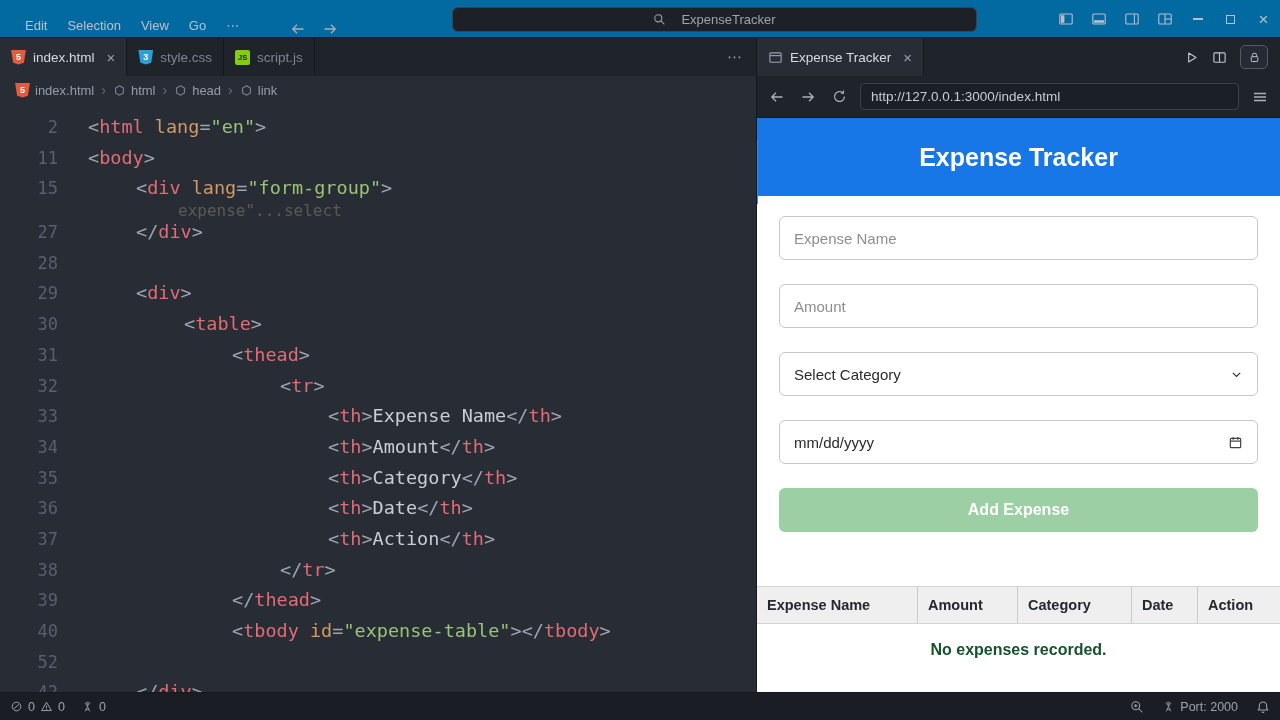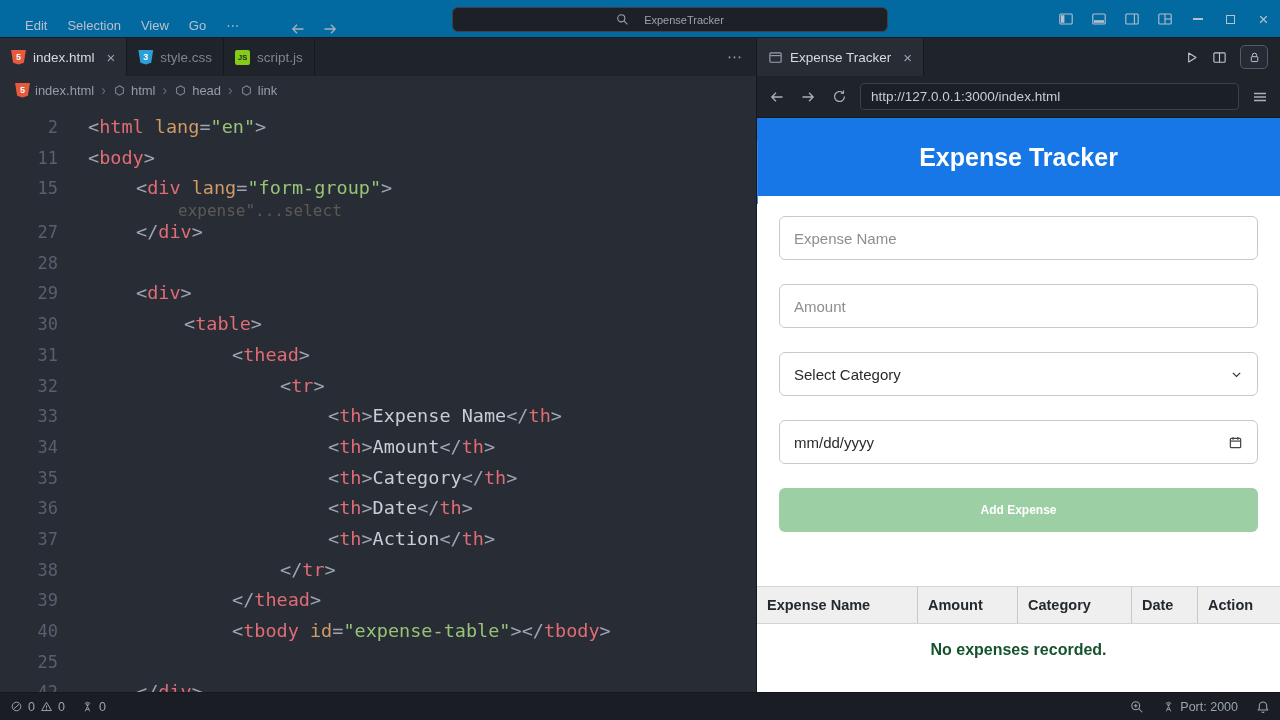--- a/index.html
+++ b/index.html
@@ -4,21 +4,21 @@
 <style>
   *{margin:0;padding:0;box-sizing:border-box}
   html,body{width:1280px;height:720px;overflow:hidden;background:#282c34;font-family:"Liberation Sans",sans-serif;-webkit-font-smoothing:antialiased}
 
   
   .titlebar{height:38px;background:#0369a1;border-bottom:1px solid #15181d;display:flex;align-items:flex-end;position:relative;color:#b9c0cb;font-size:13px}
   .menus{display:flex;gap:2px;padding-left:16px}
   .menu-item{padding:4px 9px;border-radius:5px;white-space:nowrap}
   .nav-arrows{display:flex;gap:16px;margin-left:42px;color:#a9b0bc}
   .nav-btn{display:flex;align-items:center}
-  .cmd-center{position:absolute;left:452px;top:7px;width:436px;height:25px;background:#1d2127;border:1px solid #3b424e;border-radius:6px;display:flex;align-items:center;justify-content:center;gap:15px;color:#9aa3b2;font-size:11px}
+  .cmd-center{position:absolute;left:452px;top:7px;width:525px;height:25px;background:#1d2127;border:1px solid #3b424e;border-radius:6px;display:flex;align-items:center;justify-content:center;gap:15px;color:#9aa3b2;font-size:13px}
   .win-zone{position:absolute;right:0;top:0;height:38px;display:flex;align-items:center}
   .win-ic{width:33px;height:38px;display:flex;align-items:center;justify-content:center;color:#b9c0cb}
   .min-glyph{display:block;width:10px;height:1.4px;background:currentColor}
   .max-glyph{display:block;width:9px;height:9px;border:1.3px solid currentColor}
   .close-glyph{font-size:17px;line-height:1}
 
   
   .main{display:flex;height:654px;position:relative}
   .editor-col{flex:0 0 756px;display:flex;flex-direction:column;background:#282c34;overflow:hidden}
   .browser-col{flex:1;display:flex;flex-direction:column;position:relative;border-left:1px solid #15181d;overflow:hidden}
@@ -62,21 +62,21 @@
   .url-field{flex:1;height:27px;background:#1b1f26;border:1px solid #3a414d;border-radius:4px;display:flex;align-items:center;padding:0 10px;color:#c7ccd5;font-size:13.5px;overflow:hidden;white-space:nowrap}
 
   
   .webview{flex:1;background:#fff;overflow:hidden;display:flex;flex-direction:column}
   .page-header{height:78px;background:#1877e6;display:flex;align-items:center;justify-content:center;color:#fff;font-size:25px;font-weight:bold;flex:0 0 78px}
   .form-wrap{padding:20px 22px 0}
   .field{width:100%;height:44px;border:1px solid #c9c9c9;border-radius:6px;margin-bottom:24px;display:flex;align-items:center;padding:0 14px;font-size:15px;color:#2b2b2b;background:#fff;font-family:"Liberation Sans",sans-serif}
   input.field{outline:none;display:block}
   input.field::placeholder{color:#8e8e8e}
   .field-split{justify-content:space-between}
-  .add-btn{display:block;width:100%;height:44px;background:#9ccfa4;border:none;border-radius:6px;color:#fff;font-size:12px;font-weight:bold;font-family:"Liberation Sans",sans-serif}
+  .add-btn{display:block;width:100%;height:44px;background:#9ccfa4;border:none;border-radius:6px;color:#fff;font-size:16px;font-weight:bold;font-family:"Liberation Sans",sans-serif}
   .exp-table{margin-top:54px;border-top:1px solid #d4d4d4;border-bottom:1px solid #d4d4d4;background:#efefef;display:flex;height:38px;align-items:stretch}
   .th-cell{display:flex;align-items:center;padding-left:10px;font-size:14.5px;font-weight:bold;color:#24292f;border-left:1px solid #c9c9c9;overflow:hidden;white-space:nowrap}
   .th-cell:first-child{border-left:none;flex:0 0 160px}
   .th-cell:nth-child(2){flex:0 0 100px}
   .th-cell:nth-child(3){flex:0 0 114px}
   .th-cell:nth-child(4){flex:0 0 66px}
   .th-cell:nth-child(5){flex:1}
   .empty-msg{text-align:center;margin-top:17px;color:#14532d;font-weight:bold;font-size:16px}
 
   
@@ -211,21 +211,21 @@
         <div class="code-row"><span class="gutter">31</span><span class="code-content" style="padding-left: 174px;"><span class="tk-p">&lt;</span><span class="tk-t">thead</span><span class="tk-p">&gt;</span></span></div>
         <div class="code-row"><span class="gutter">32</span><span class="code-content" style="padding-left: 222px;"><span class="tk-p">&lt;</span><span class="tk-t">tr</span><span class="tk-p">&gt;</span></span></div>
         <div class="code-row"><span class="gutter">33</span><span class="code-content" style="padding-left: 270px;"><span class="tk-p">&lt;</span><span class="tk-t">th</span><span class="tk-p">&gt;</span><span class="tk-x">Expense Name</span><span class="tk-p">&lt;/</span><span class="tk-t">th</span><span class="tk-p">&gt;</span></span></div>
         <div class="code-row"><span class="gutter">34</span><span class="code-content" style="padding-left: 270px;"><span class="tk-p">&lt;</span><span class="tk-t">th</span><span class="tk-p">&gt;</span><span class="tk-x">Amount</span><span class="tk-p">&lt;/</span><span class="tk-t">th</span><span class="tk-p">&gt;</span></span></div>
         <div class="code-row"><span class="gutter">35</span><span class="code-content" style="padding-left: 270px;"><span class="tk-p">&lt;</span><span class="tk-t">th</span><span class="tk-p">&gt;</span><span class="tk-x">Category</span><span class="tk-p">&lt;/</span><span class="tk-t">th</span><span class="tk-p">&gt;</span></span></div>
         <div class="code-row"><span class="gutter">36</span><span class="code-content" style="padding-left: 270px;"><span class="tk-p">&lt;</span><span class="tk-t">th</span><span class="tk-p">&gt;</span><span class="tk-x">Date</span><span class="tk-p">&lt;/</span><span class="tk-t">th</span><span class="tk-p">&gt;</span></span></div>
         <div class="code-row"><span class="gutter">37</span><span class="code-content" style="padding-left: 270px;"><span class="tk-p">&lt;</span><span class="tk-t">th</span><span class="tk-p">&gt;</span><span class="tk-x">Action</span><span class="tk-p">&lt;/</span><span class="tk-t">th</span><span class="tk-p">&gt;</span></span></div>
         <div class="code-row"><span class="gutter">38</span><span class="code-content" style="padding-left: 222px;"><span class="tk-p">&lt;/</span><span class="tk-t">tr</span><span class="tk-p">&gt;</span></span></div>
         <div class="code-row"><span class="gutter">39</span><span class="code-content" style="padding-left: 174px;"><span class="tk-p">&lt;/</span><span class="tk-t">thead</span><span class="tk-p">&gt;</span></span></div>
         <div class="code-row"><span class="gutter">40</span><span class="code-content" style="padding-left: 174px;"><span class="tk-p">&lt;</span><span class="tk-t">tbody</span><span class="tk-x"> </span><span class="tk-a">id</span><span class="tk-o">=</span><span class="tk-s">"expense-table"</span><span class="tk-p">&gt;</span><span class="tk-p">&lt;/</span><span class="tk-t">tbody</span><span class="tk-p">&gt;</span></span></div>
-        <div class="code-row"><span class="gutter">25</span></div>
+        <div class="code-row"><span class="gutter">52</span></div>
         <div class="code-row"><span class="gutter">42</span><span class="code-content" style="padding-left: 78px;"><span class="tk-p">&lt;/</span><span class="tk-t">div</span><span class="tk-p">&gt;</span></span></div>
       </div>
   </div>
 
   <div class="browser-col">
     <div class="blue-strip"></div>
     <div class="tabstrip">
       <div class="tab active">
         <svg width="15" height="15" viewBox="0 0 16 16" style="color:#9aa2b0">
             <rect x="2" y="3" width="12" height="10" rx="1" fill="none" stroke="currentColor" stroke-width="1.2"></rect>

